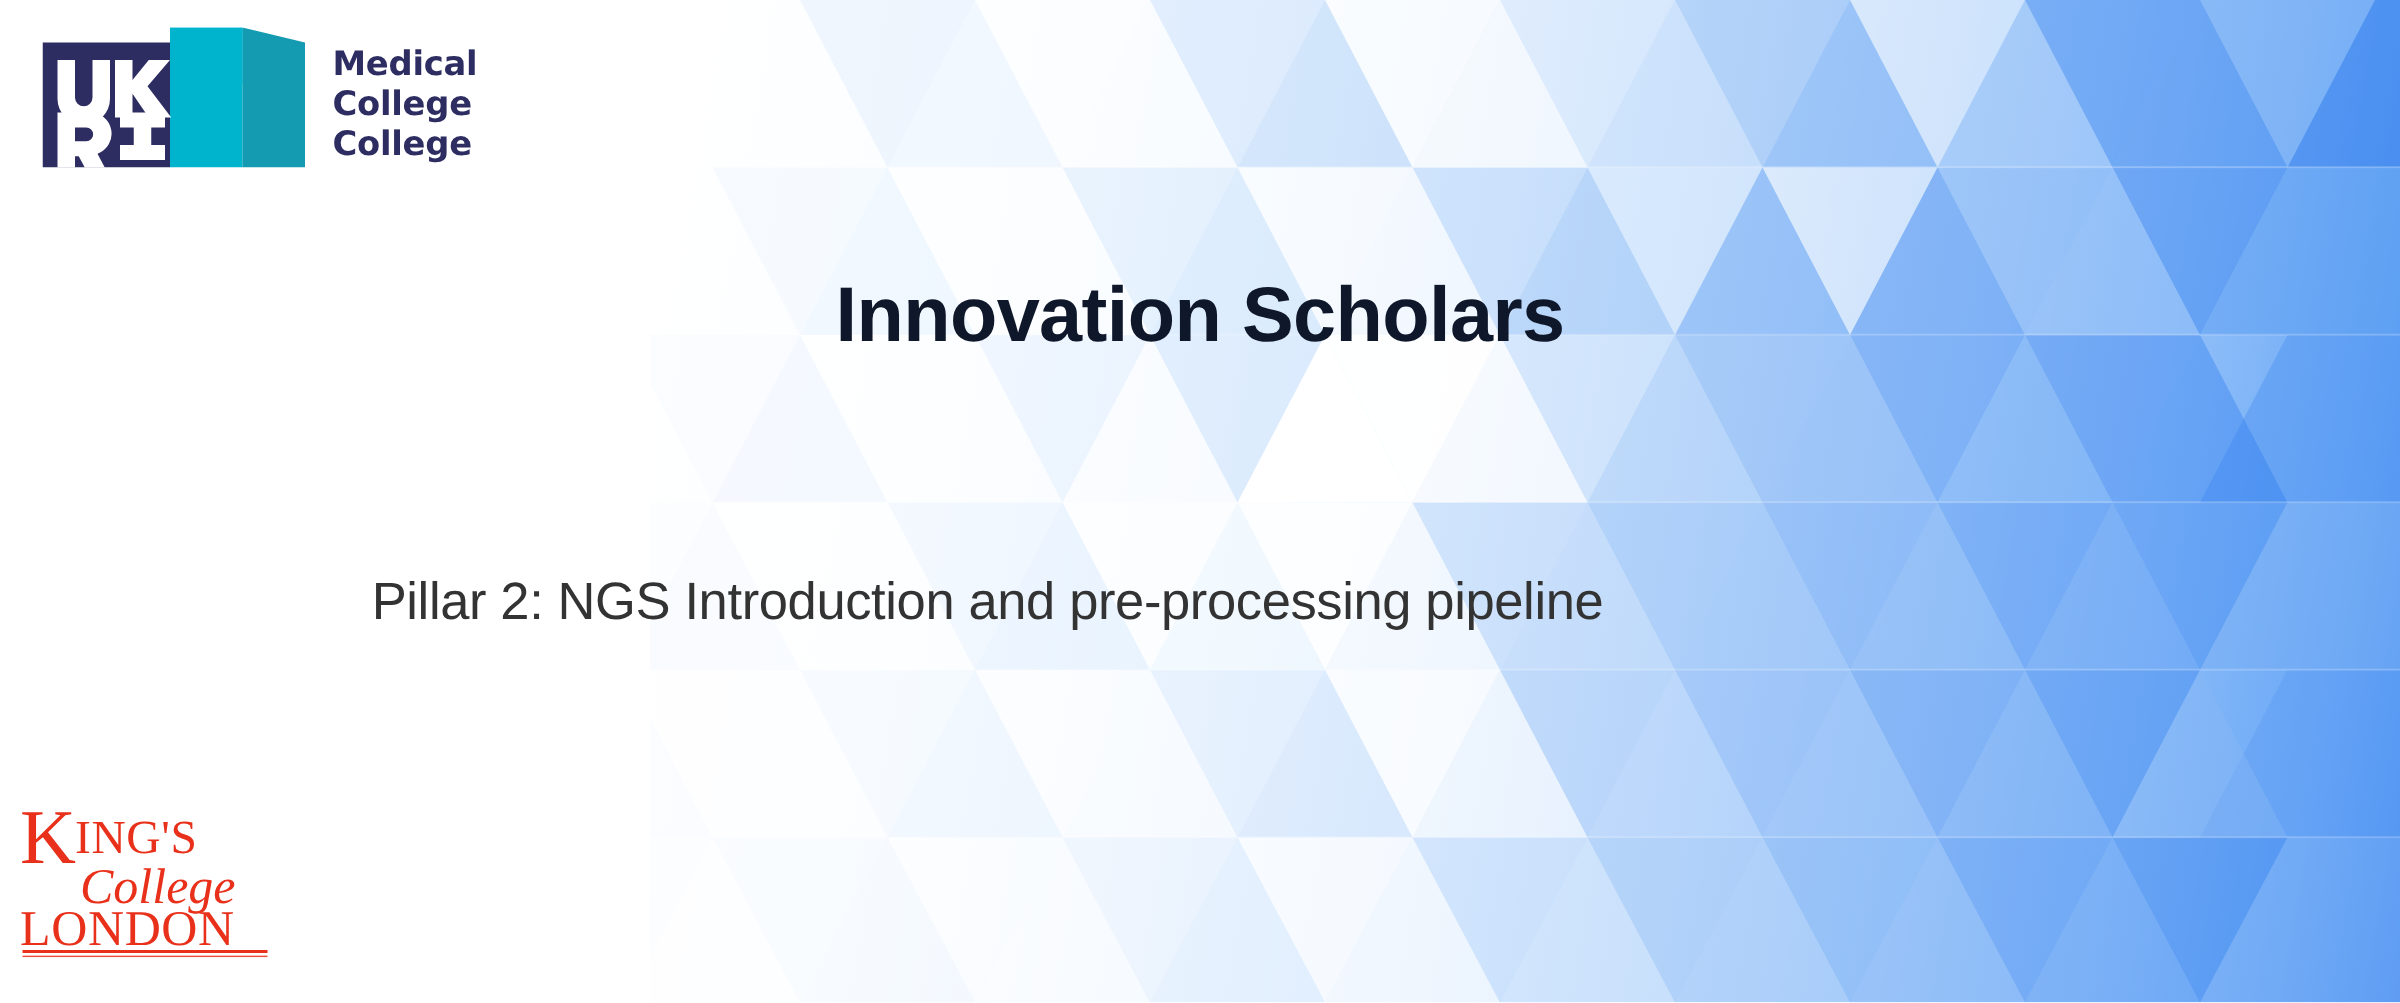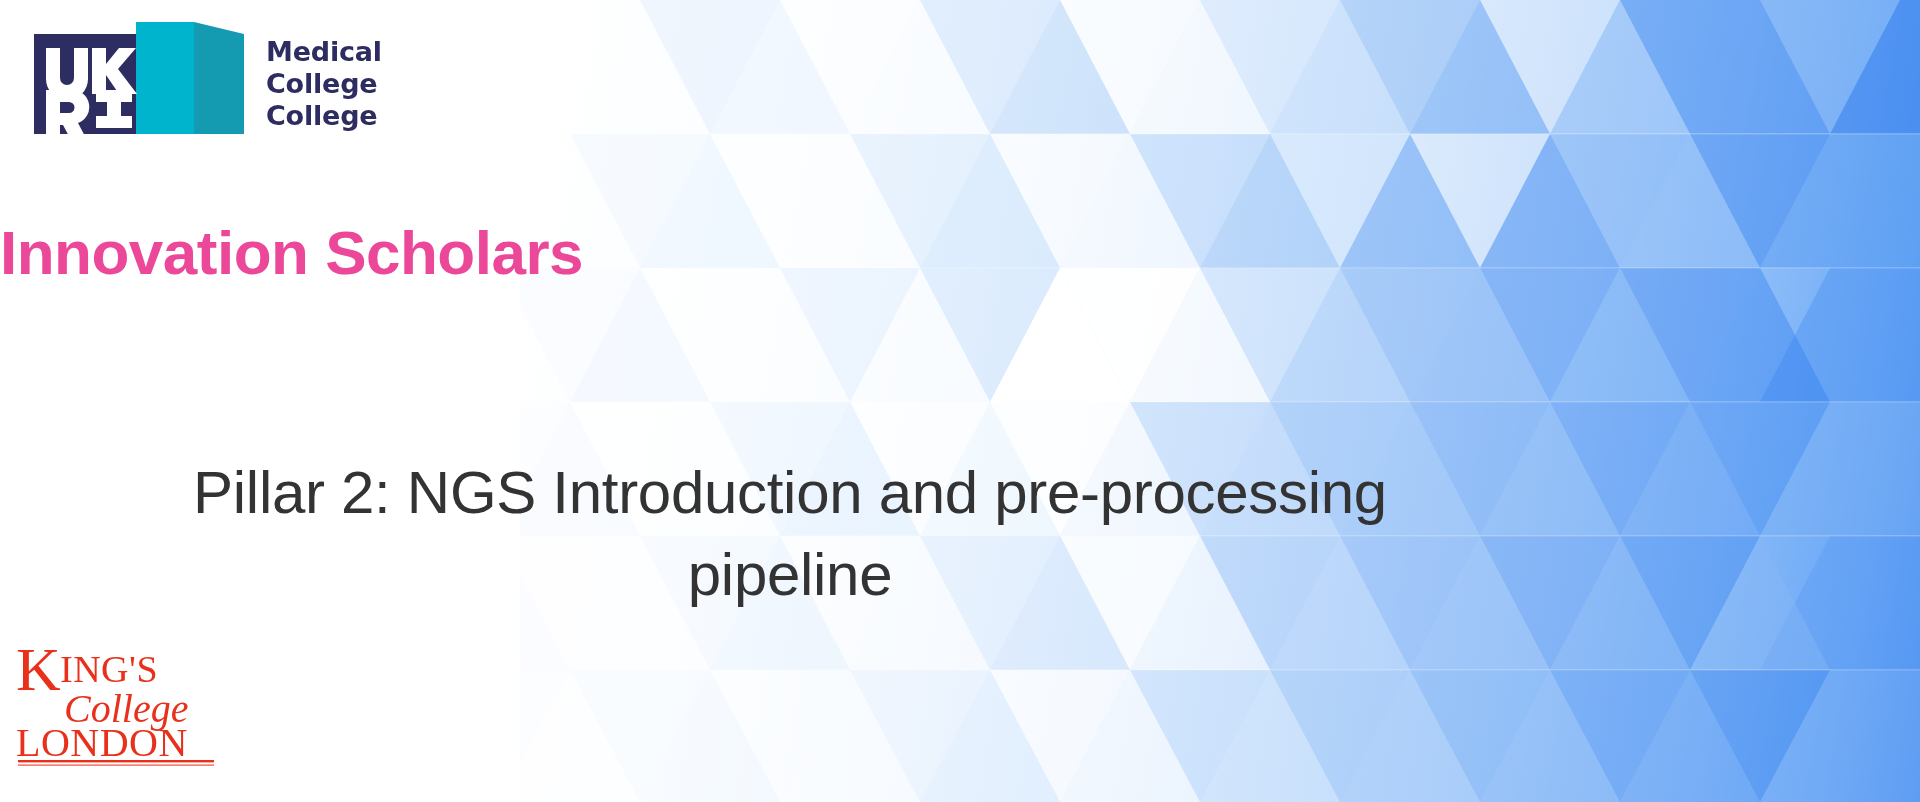--- a/index.html
+++ b/index.html
@@ -98,38 +98,38 @@
     top: 0;
     height: 100%;
     z-index: 4;
     pointer-events: none;
   }
   .slide-title {
     position: absolute;
     left: 0;
     right: 0;
     top: 218px;
-    text-align: left;
+    text-align: center;
     font-family: "Liberation Sans", sans-serif;
     font-weight: bold;
     font-size: 62px;
     line-height: 1.12;
-    color: #ec4899;
+    color: #0f172a;
     letter-spacing: -0.5px;
     margin: 0;
   }
   .slide-subtitle {
     position: absolute;
     left: 130px;
     width: 1320px;
     top: 452px;
     text-align: center;
     font-family: "Liberation Sans", sans-serif;
     font-weight: normal;
-    font-size: 60px;
+    font-size: 42px;
     line-height: 1.36;
     color: #333333;
     letter-spacing: -0.3px;
     margin: 0;
   }
 </style>
 </head>
 <body>
 
 <div class="slide">

